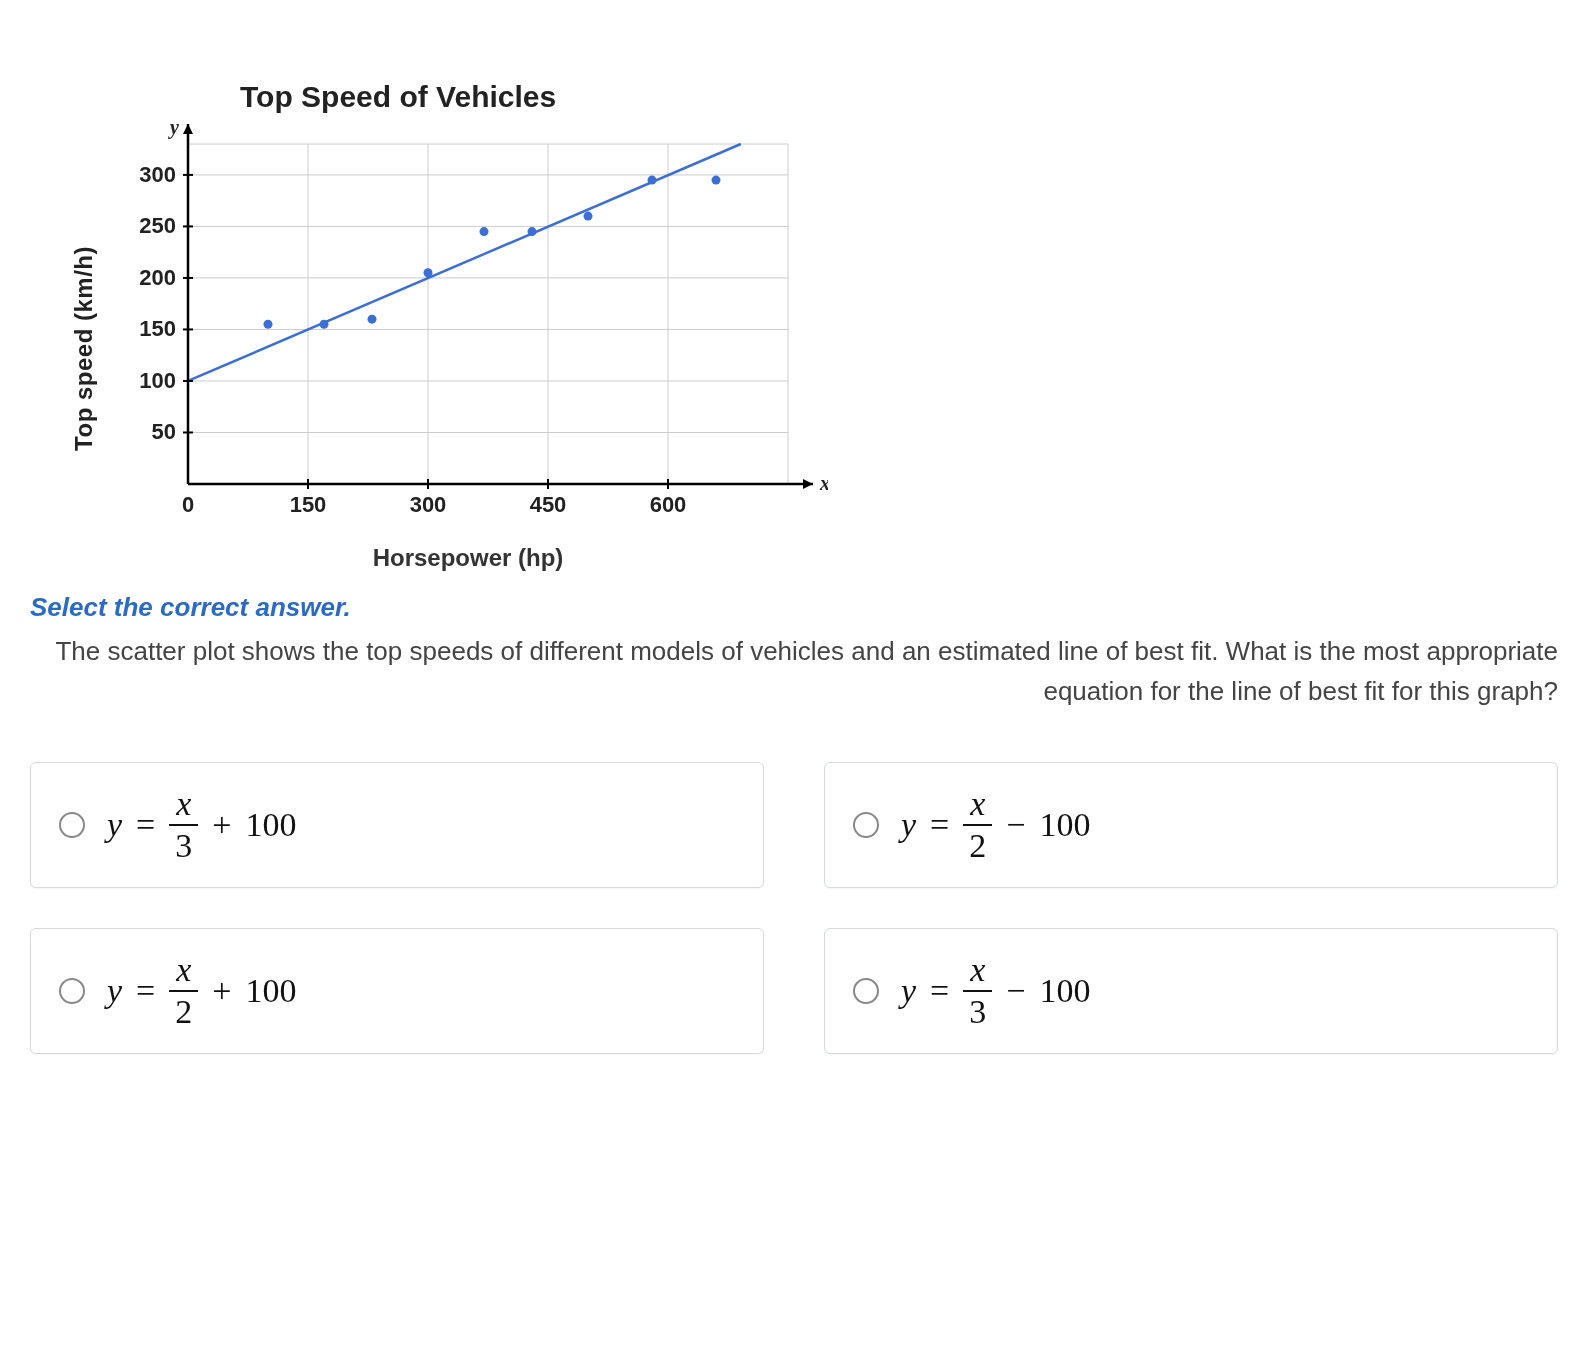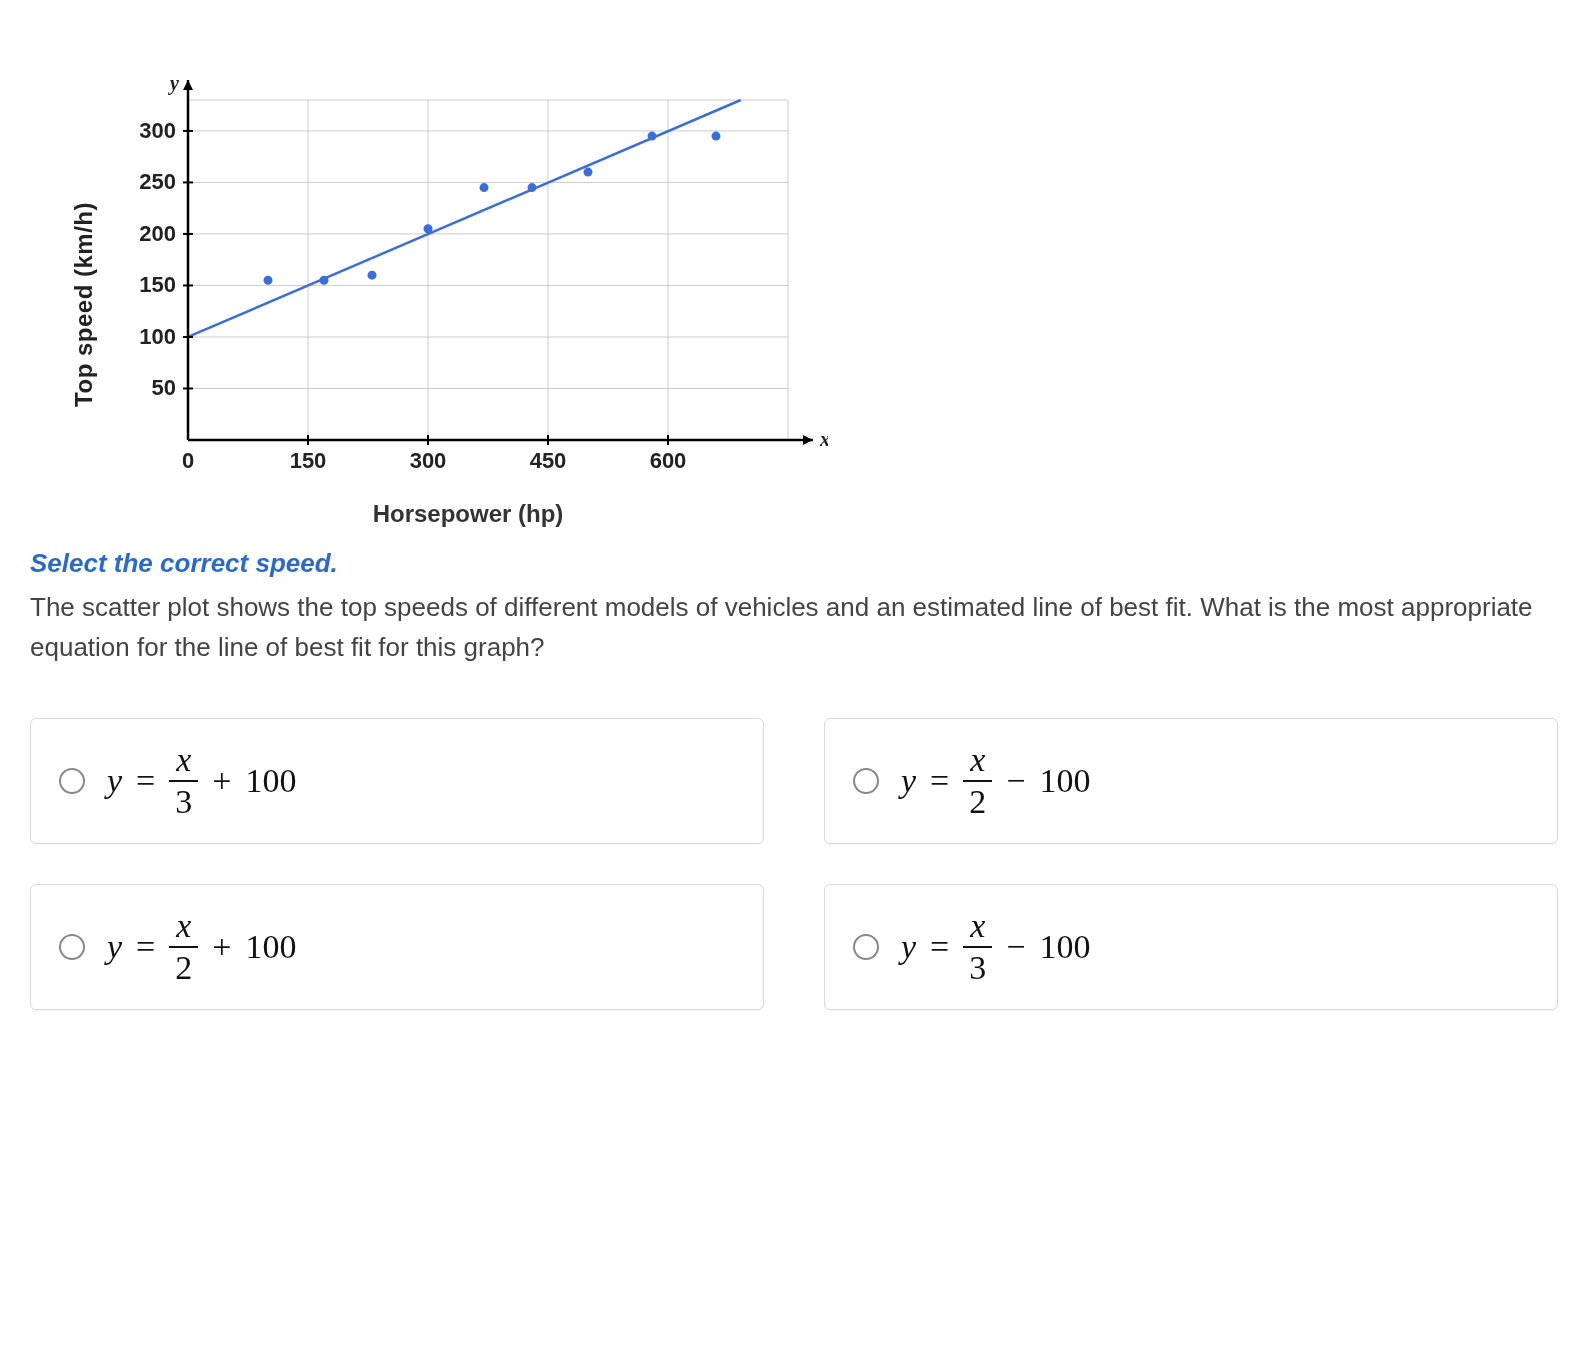--- a/index.html
+++ b/index.html
@@ -50,20 +50,21 @@
     color: #2c6bc4;
     font-weight: 700;
     font-style: italic;
     font-size: 26px;
     margin-bottom: 8px;
   }
   .prompt-text {
     font-size: 26px;
     color: #444;
     line-height: 1.55;
+    text-align: right;
   }
   .options {
     display: grid;
     grid-template-columns: 1fr 1fr;
     gap: 40px 60px;
     margin-top: 50px;
   }
   .option {
     border: 1px solid #d6d9dd;
     border-radius: 6px;
@@ -99,20 +100,21 @@
     font-style: italic;
     line-height: 1;
   }
   .frac .fn { padding: 0 6px 3px; }
   .frac .fd { border-top: 2px solid #111; padding: 3px 6px 0; }
 </style>
 </head>
 <body>
 
 <div class="chart-wrapper">
+  <div class="chart-title">Top Speed of Vehicles</div>
   <div class="chart-area">
     <div class="ylabel">Top speed (km/h)</div>
     <div class="plot-box">
       <svg class="chart-svg" width="720" height="420" id="chart-svg">
           <line x1="80" y1="308.4848484848485" x2="680" y2="308.4848484848485" stroke="#ccc" stroke-width="1"></line>
           <line x1="80" y1="256.969696969697" x2="680" y2="256.969696969697" stroke="#ccc" stroke-width="1"></line>
           <line x1="80" y1="205.45454545454547" x2="680" y2="205.45454545454547" stroke="#ccc" stroke-width="1"></line>
           <line x1="80" y1="153.93939393939394" x2="680" y2="153.93939393939394" stroke="#ccc" stroke-width="1"></line>
           <line x1="80" y1="102.42424242424244" x2="680" y2="102.42424242424244" stroke="#ccc" stroke-width="1"></line>
           <line x1="80" y1="50.909090909090935" x2="680" y2="50.909090909090935" stroke="#ccc" stroke-width="1"></line>
@@ -159,21 +161,21 @@
           <text x="68" y="57.909090909090935" text-anchor="end" font-size="22" font-weight="600" fill="#222">300</text>
           <text x="62" y="10" font-size="20" font-weight="700" font-style="italic" fill="#222" font-family="Times New Roman, serif">y</text>
           <text x="712" y="366" font-size="20" font-weight="700" font-style="italic" fill="#222" font-family="Times New Roman, serif">x</text>
         </svg>
       <div class="xlabel" style="width:720px;">Horsepower (hp)</div>
     </div>
   </div>
 </div>
 
 <div class="prompt-block">
-  <div class="prompt-header">Select the correct speed.</div>
+  <div class="prompt-header">Select the correct answer.</div>
   <div class="prompt-text">The scatter plot shows the top speeds of different models of vehicles and an estimated line of best fit. What is the most appropriate equation for the line of best fit for this graph?</div>
 </div>
 
 <div class="options">
 
   <div class="option">
     <span class="radio"></span>
     <span class="eq">
       <span>y</span>
       <span class="norm">=</span>

